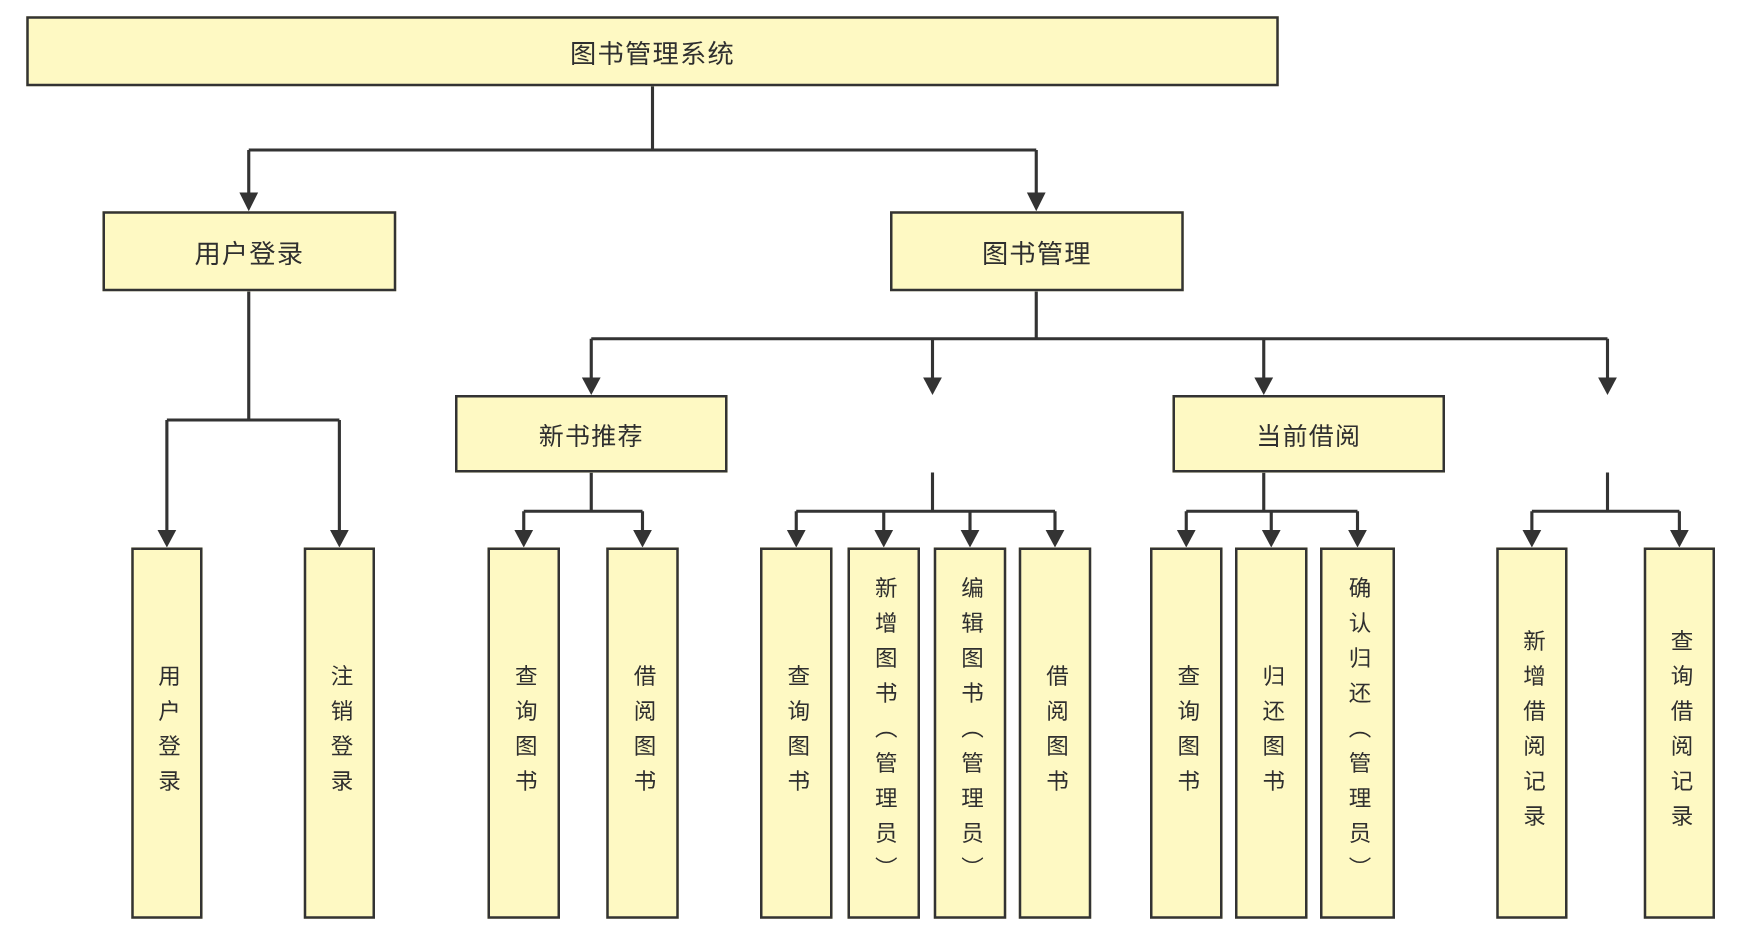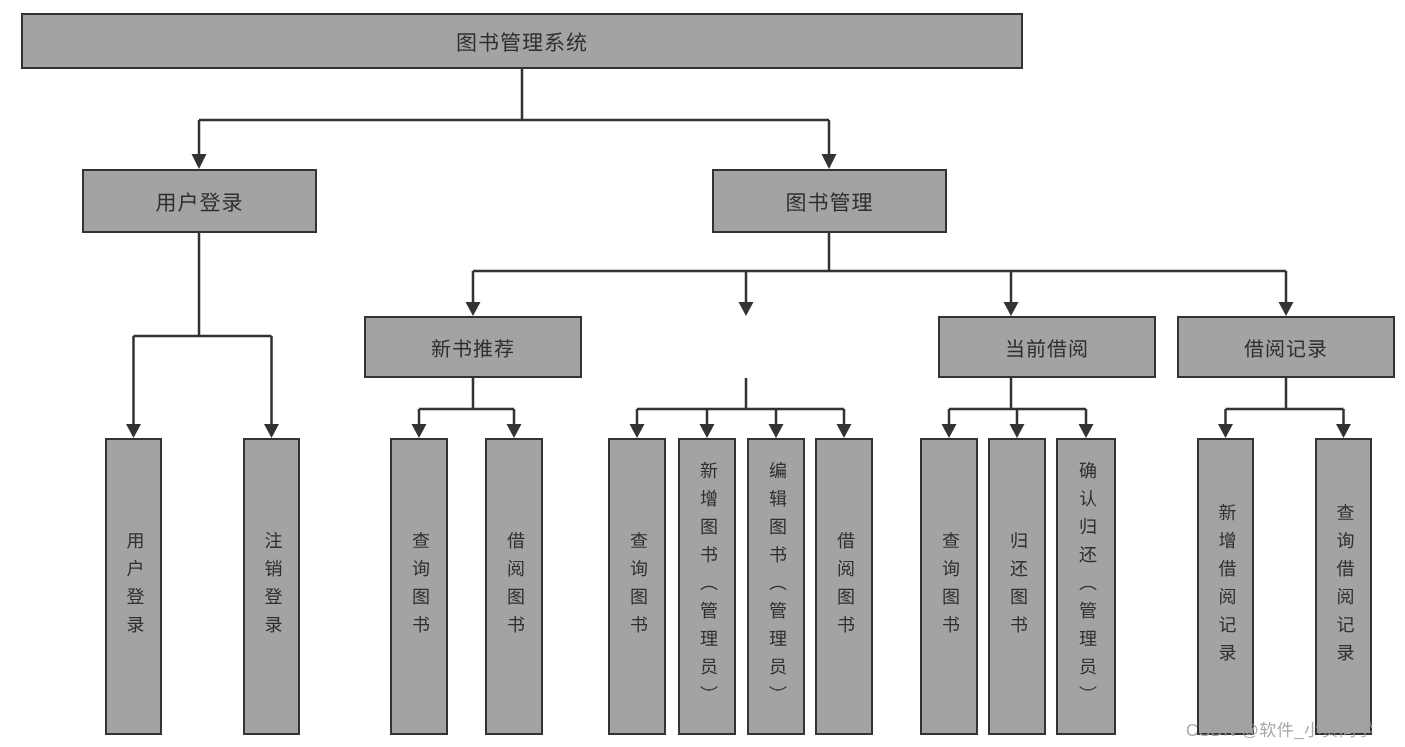--- a/index.html
+++ b/index.html
@@ -19,21 +19,21 @@
   #wires {
     position: absolute;
     left: 0;
     top: 0;
     width: 1405px;
     height: 747px;
   }
   .box {
     position: absolute;
     box-sizing: border-box;
-    background: #a3a3a3;
+    background: #fef9c3;
     border: 2.5px solid #333333;
     display: flex;
     align-items: center;
     justify-content: center;
     text-align: center;
     color: #2f2f2f;
   }
   .root-box {
     left: 21px; top: 13px; width: 1002px; height: 56px;
     font-size: 21px;
@@ -123,21 +123,20 @@
     </g>
   </svg>
 
   <div class="box root-box">图书管理系统</div>
 
   <div class="box l2-box" style="left:82px;">用户登录</div>
   <div class="box l3-box" style="left:364px;">新书推荐</div>
 
   <div class="box l2-box" style="left:712px;">图书管理</div>
   <div class="box l3-box" style="left:938px;">当前借阅</div>
-  <div class="box l3-box" style="left:1177px;">借阅记录</div>
 
   <div class="box leaf-box" style="left:105px;width:57px;">
     <span class="vtext">用户登录</span>
   </div>
   <div class="box leaf-box" style="left:243px;width:57px;">
     <span class="vtext">注销登录</span>
   </div>
 
   <div class="box leaf-box" style="left:390px;">
     <span class="vtext">查询图书</span>
@@ -169,15 +168,14 @@
     <span class="vtext">确认归还（管理员）</span>
   </div>
 
   <div class="box leaf-box" style="left:1197px;width:57px;">
     <span class="vtext">新增借阅记录</span>
   </div>
   <div class="box leaf-box" style="left:1315px;width:57px;">
     <span class="vtext">查询借阅记录</span>
   </div>
 
-  <div class="watermark">CSDN @软件_小贺同学</div>
 
 </div>
 
 </body></html>

